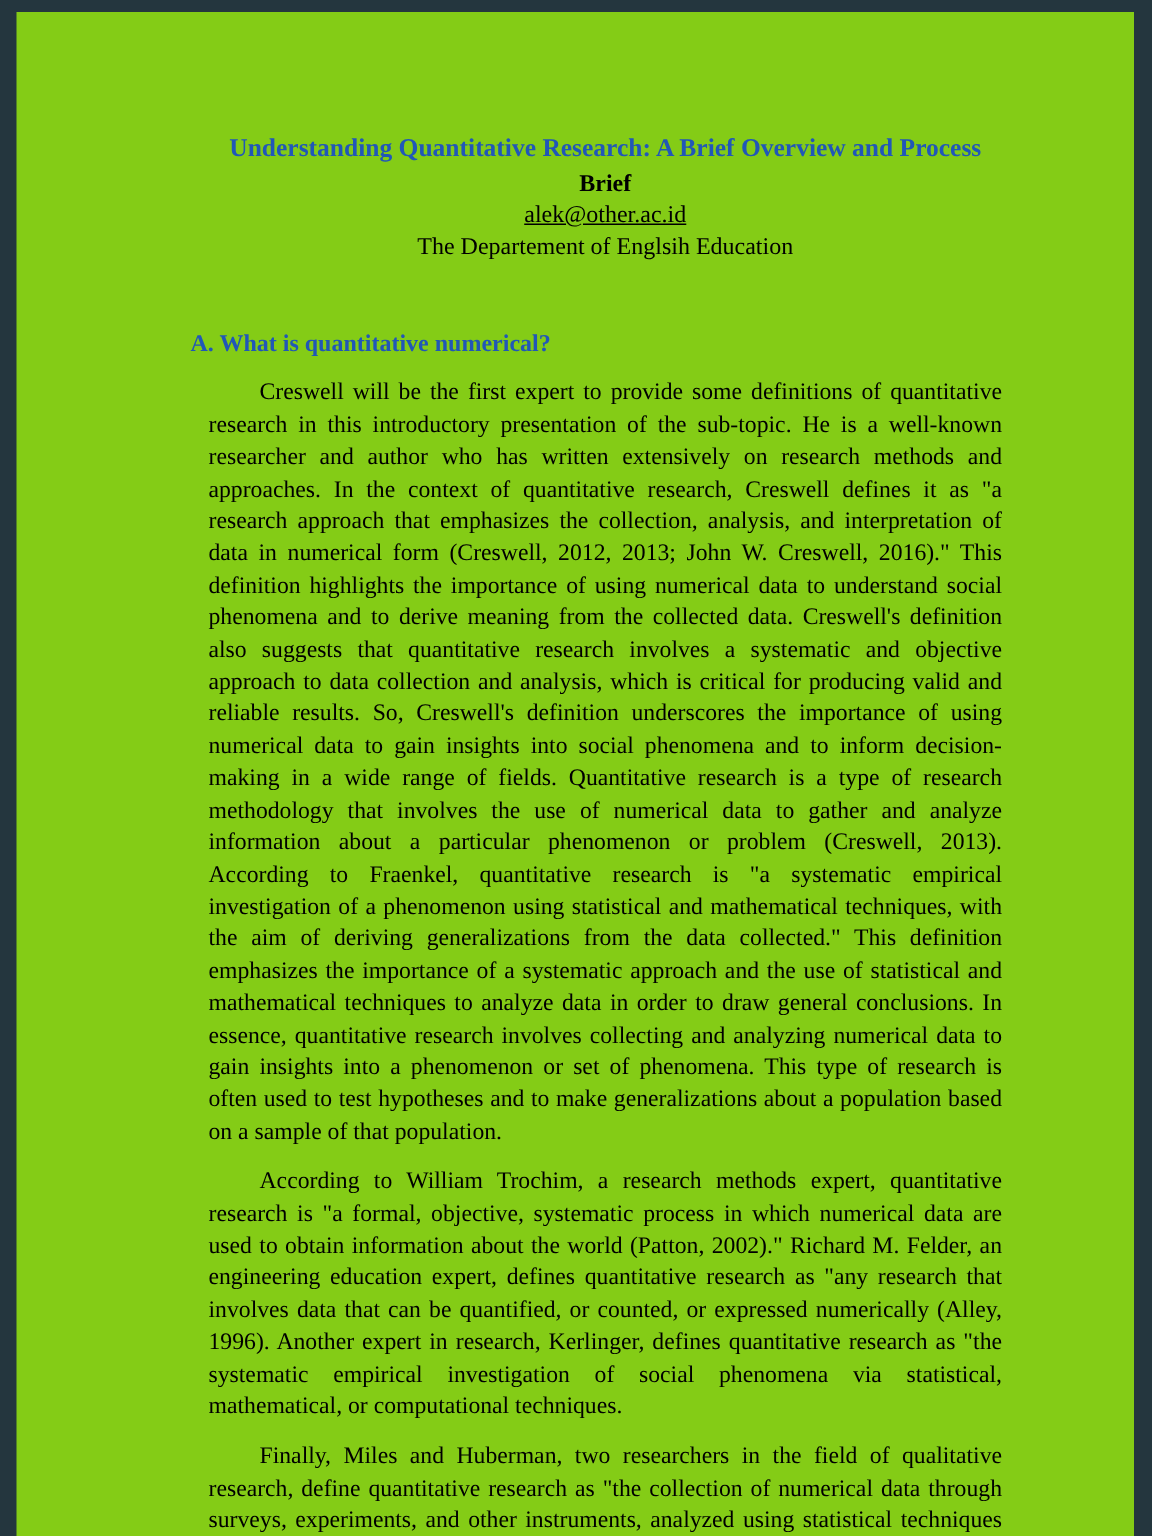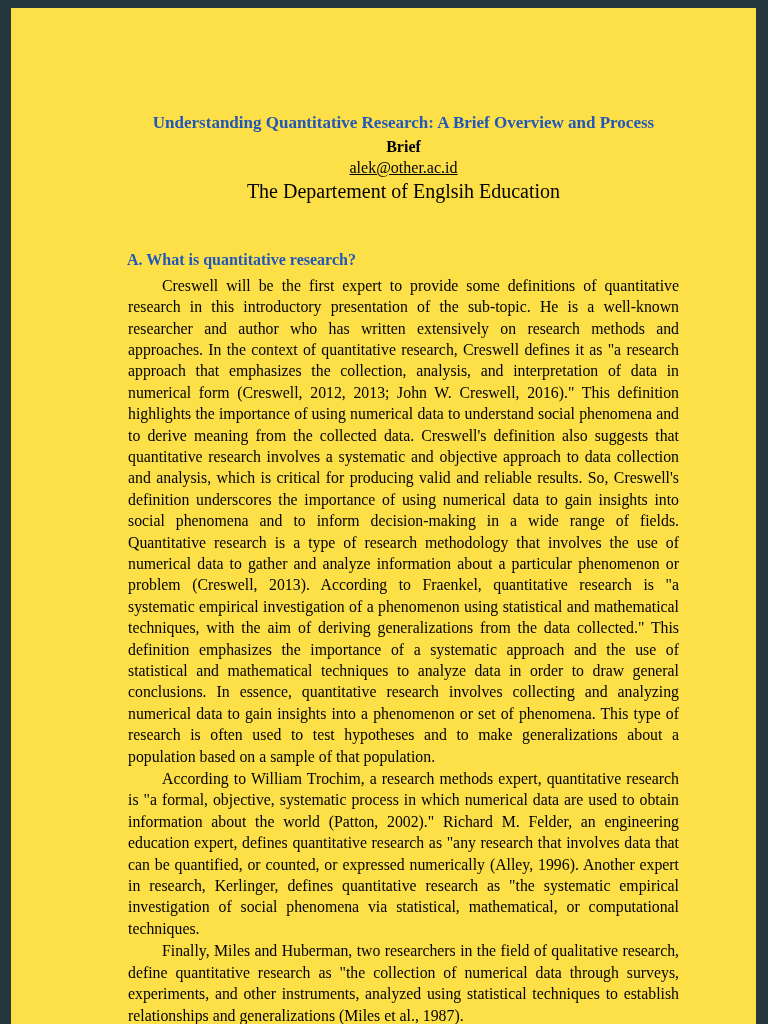--- a/index.html
+++ b/index.html
@@ -12,23 +12,23 @@
     background: #24363e; 
     overflow: hidden;
     font-family: "Liberation Serif", "DejaVu Serif", serif;
   }
   .page {
     position: absolute;
     left: 11px;
     top: 8px;
     width: 745px;
     height: 1016px;
-    background: #fde047;
+    background: #84cc16;
     box-sizing: border-box;
-    padding: 104px 76px 0 116px;
+    padding: 80px 76px 0 116px;
   }
   .front-matter {
     text-align: center;
     color: #000000;
   }
   .doc-title {
     font-size: 17px;
     font-weight: bold;
     color: #2157b8;
     line-height: 1.3;
@@ -40,32 +40,32 @@
     line-height: 1.32;
   }
   .doc-email {
     font-size: 16px;
     line-height: 1.32;
     text-decoration: underline;
     color: #000000;
     cursor: pointer;
   }
   .affil-line {
-    font-size: 20px;
+    font-size: 16px;
     line-height: 1.32;
   }
   .section-heading {
     margin-top: 46px;
     margin-bottom: 6px;
     font-size: 16px;
     font-weight: bold;
     color: #2157b8;
   }
   .body-text p {
-    margin: 1px;
+    margin: 12px;
     font-size: 15.8px;
     line-height: 21.4px;
     text-align: justify;
     text-indent: 34px;
     color: #000000;
   }
 </style>
 </head>
 <body>
 
@@ -73,21 +73,21 @@
 
   <div class="front-matter">
     <div class="doc-title">Understanding Quantitative Research: A Brief Overview and Process</div>
     <div class="doc-author">Brief</div>
     <div>
       <span class="doc-email">alek@other.ac.id</span>
     </div>
     <div class="affil-line">The Departement of Englsih Education</div>
   </div>
 
-  <div class="section-heading">A.  What is quantitative research?</div>
+  <div class="section-heading">A.  What is quantitative numerical?</div>
 
   <div class="body-text">
     <p>Creswell will be the first expert to provide some definitions of quantitative research in this introductory presentation of the sub-topic. He is a well-known researcher and author who has written extensively on research methods and approaches. In the context of quantitative research, Creswell defines it as "a research approach that emphasizes the collection, analysis, and interpretation of data in numerical form (Creswell, 2012, 2013; John W. Creswell, 2016)." This definition highlights the importance of using numerical data to understand social phenomena and to derive meaning from the collected data. Creswell's definition also suggests that quantitative research involves a systematic and objective approach to data collection and analysis, which is critical for producing valid and reliable results. So, Creswell's definition underscores the importance of using numerical data to gain insights into social phenomena and to inform decision-making in a wide range of fields. Quantitative research is a type of research methodology that involves the use of numerical data to gather and analyze information about a particular phenomenon or problem (Creswell, 2013). According to Fraenkel, quantitative research is "a systematic empirical investigation of a phenomenon using statistical and mathematical techniques, with the aim of deriving generalizations from the data collected." This definition emphasizes the importance of a systematic approach and the use of statistical and mathematical techniques to analyze data in order to draw general conclusions. In essence, quantitative research involves collecting and analyzing numerical data to gain insights into a phenomenon or set of phenomena. This type of research is often used to test hypotheses and to make generalizations about a population based on a sample of that population.</p>
     <p>According to William Trochim, a research methods expert, quantitative research is "a formal, objective, systematic process in which numerical data are used to obtain information about the world (Patton, 2002)." Richard M. Felder, an engineering education expert, defines quantitative research as "any research that involves data that can be quantified, or counted, or expressed numerically (Alley, 1996). Another expert in research, Kerlinger, defines quantitative research as "the systematic empirical investigation of social phenomena via statistical, mathematical, or computational techniques.</p>
     <p>Finally, Miles and Huberman, two researchers in the field of qualitative research, define quantitative research as "the collection of numerical data through surveys, experiments, and other instruments, analyzed using statistical techniques to establish relationships and generalizations (Miles et al., 1987).</p>
 
   </div>
 
 </div>
 

